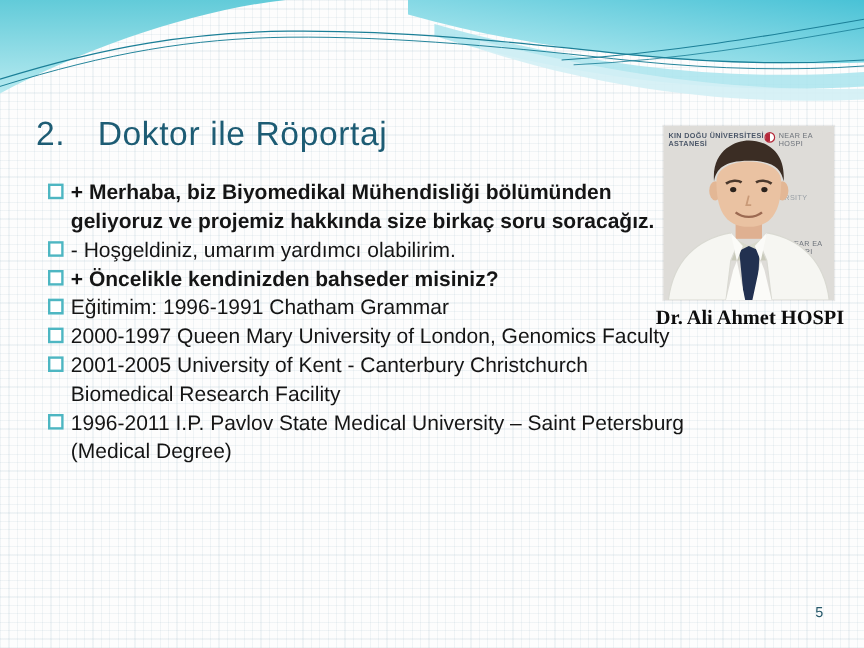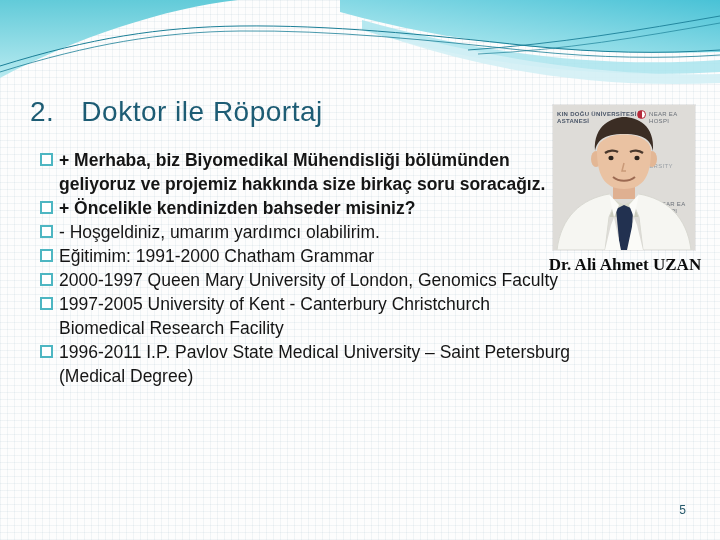--- a/index.html
+++ b/index.html
@@ -89,26 +89,26 @@
     <path d="M720,16 C640,30 558,44 468,50" fill="none" stroke="#1b7f97" stroke-width="0.9"></path>
     <path d="M720,23 C640,37 565,50 478,54" fill="none" stroke="#1b7f97" stroke-width="0.7"></path>
   </svg>
 
   <div class="slide-title">
     <span class="num">2.</span><span>Doktor ile Röportaj</span>
   </div>
 
   <div class="bullet-list" id="bullet-list">
       <div class="bullet-item"><span class="sq"></span><span class="txt bold">+ Merhaba, biz Biyomedikal Mühendisliği bölümünden geliyoruz ve projemiz hakkında size birkaç soru soracağız.</span></div>
+      <div class="bullet-item"><span class="sq"></span><span class="txt">- Hoşgeldiniz, umarım yardımcı olabilirim.</span></div>
       <div class="bullet-item"><span class="sq"></span><span class="txt bold">+ Öncelikle kendinizden bahseder misiniz?</span></div>
-      <div class="bullet-item"><span class="sq"></span><span class="txt">- Hoşgeldiniz, umarım yardımcı olabilirim.</span></div>
       <div class="bullet-item"><span class="sq"></span></div>
-      <div class="bullet-item"><span class="sq"></span><span class="txt">Eğitimim: 1991-2000 Chatham Grammar</span></div>
+      <div class="bullet-item"><span class="sq"></span><span class="txt">Eğitimim: 1996-1991 Chatham Grammar</span></div>
       <div class="bullet-item"><span class="sq"></span><span class="txt">2000-1997 Queen Mary University of London, Genomics Faculty</span></div>
-      <div class="bullet-item"><span class="sq"></span><span class="txt">1997-2005 University of Kent - Canterbury Christchurch Biomedical Research Facility</span></div>
+      <div class="bullet-item"><span class="sq"></span><span class="txt">2001-2005 University of Kent - Canterbury Christchurch Biomedical Research Facility</span></div>
       <div class="bullet-item"><span class="sq"></span><span class="txt">1996-2011 I.P. Pavlov State Medical University – Saint Petersburg (Medical Degree)</span></div>
     </div>
 
   <div class="photo">
     <span class="wall-text wall-left">
       <span>KIN DOĞU ÜNİVERSİTESİ</span><br>
       <span>ASTANESİ</span>
     </span>
     <span class="logo-dot"></span>
     <span class="wall-text wall-right">
@@ -147,17 +147,17 @@
 
       <path d="M71,100 L63,104 L67,145 L78,145 L80,104 Z" fill="#223150"></path>
 
       <path d="M4,145 C8,112 28,94 56,89 L62,98 L56,112 L52,145 Z" fill="#f6f6f2" stroke="#d9d9d2" stroke-width="1"></path>
       <path d="M138,145 C134,112 114,94 86,89 L80,98 L86,112 L90,145 Z" fill="#f6f6f2" stroke="#d9d9d2" stroke-width="1"></path>
       <path d="M56,89 L66,100 L58,120 L52,145 L68,145 Z" fill="#fbfbf8"></path>
       <path d="M86,89 L76,100 L84,120 L90,145 L74,145 Z" fill="#fbfbf8"></path>
     </svg>
   </div>
 
-  <div class="photo-caption">Dr. Ali Ahmet UZAN</div>
+  <div class="photo-caption">Dr. Ali Ahmet HOSPI</div>
 
   <div class="page-number">5</div>
 
 </div>
 
 </body></html>

